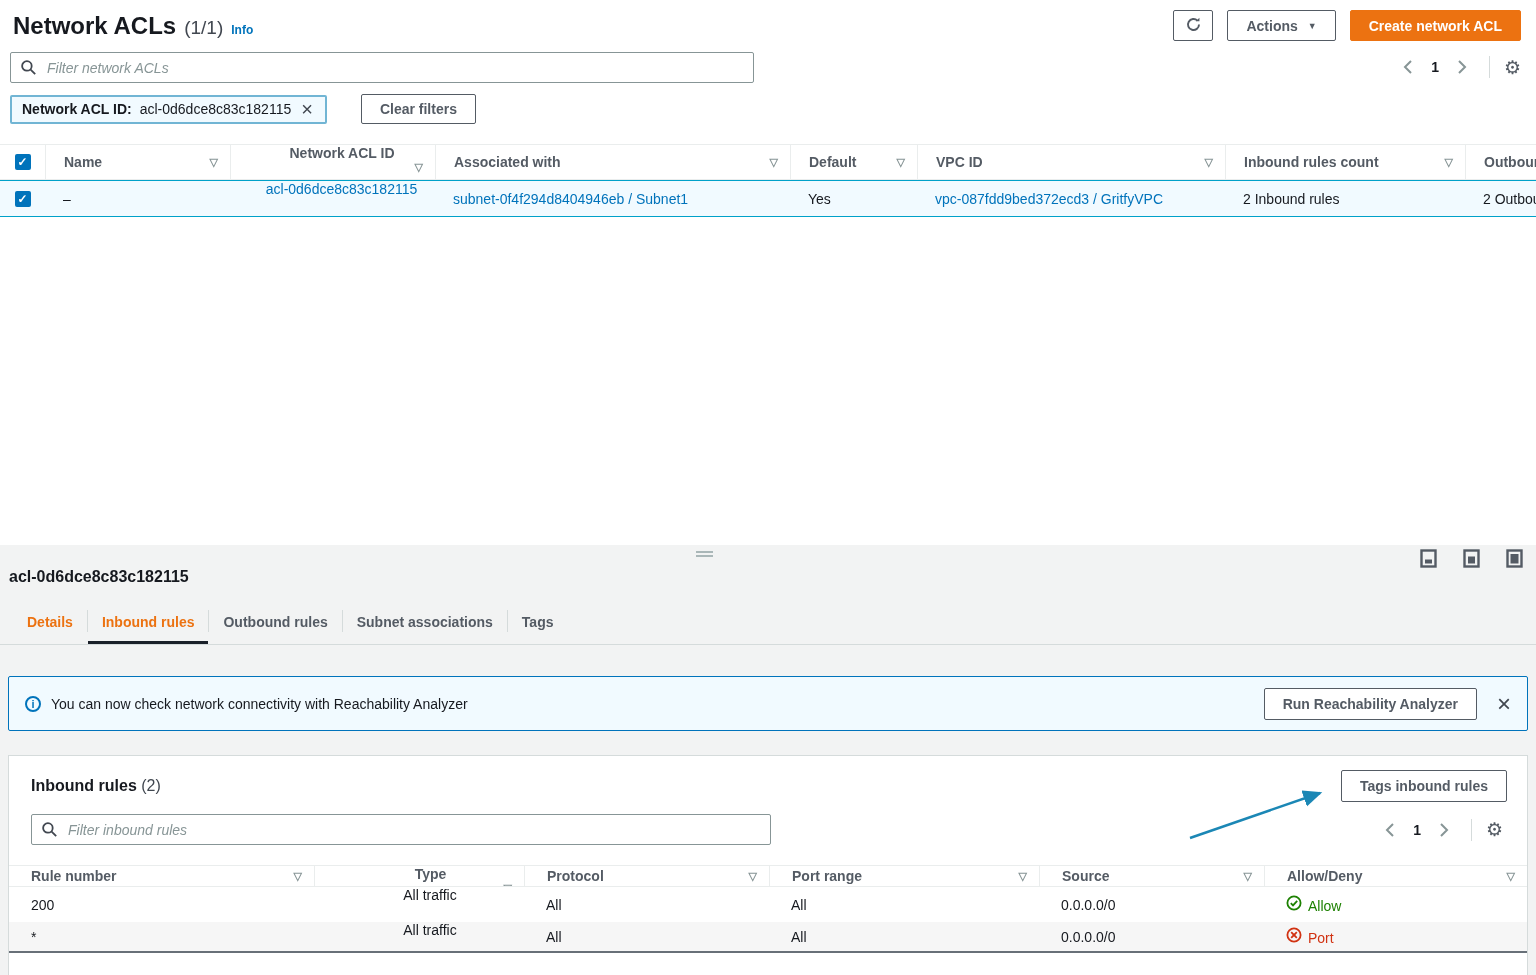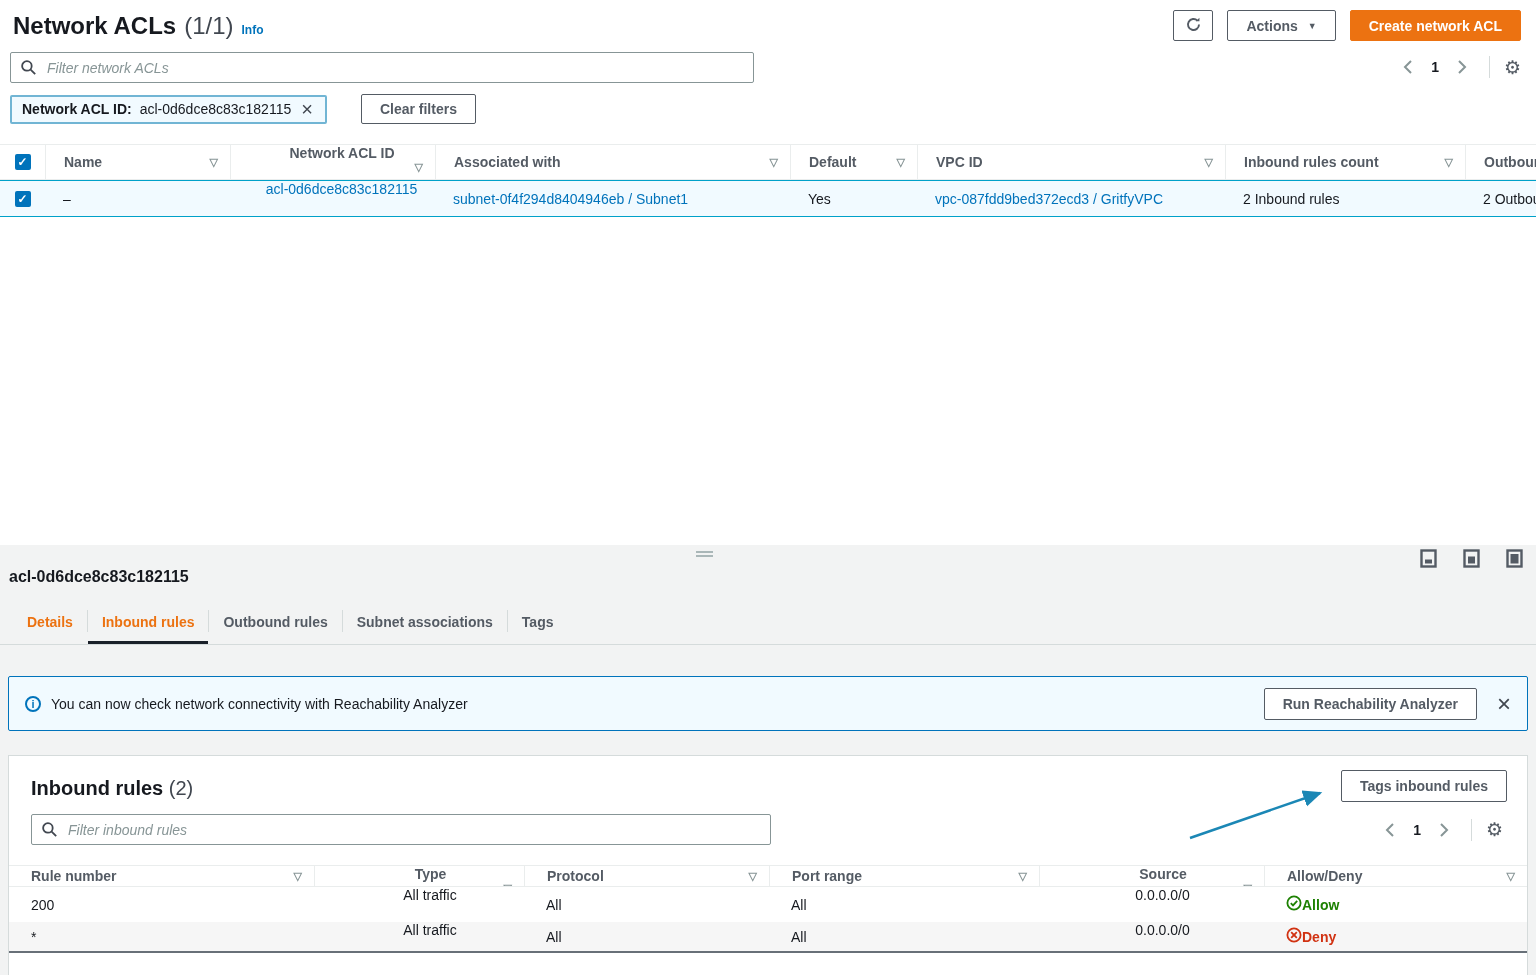--- a/index.html
+++ b/index.html
@@ -3,21 +3,21 @@
 <meta charset="utf-8">
 <style>
   * { box-sizing: border-box; }
   body { margin:0; font-family:"Liberation Sans", sans-serif; background:#fff; color:#16191f; }
   .canvas { position:relative; width:1536px; height:975px; overflow:hidden; background:#fff; }
 
   
   .top-area { position:absolute; top:0; left:0; right:0; height:545px; background:#fff; }
   .page-header { position:absolute; top:12px; left:13px; display:flex; align-items:baseline; gap:8px; }
   .page-title { font-size:24px; font-weight:700; }
-  .page-count { font-size:24px; font-weight:400; color:#414750; }
+  .page-count { font-size:19px; font-weight:400; color:#414750; }
   .info-link { font-size:12px; font-weight:700; color:#0073bb; text-decoration:none; cursor:pointer; }
 
   .top-buttons { position:absolute; top:10px; right:15px; display:flex; gap:14px; }
   .btn { display:inline-flex; align-items:center; justify-content:center; height:31px; border:1px solid #545b64;
          background:#fff; color:#545b64; font-weight:700; font-size:14px; border-radius:2px; padding:0 18px; cursor:pointer;
          font-family:"Liberation Sans", sans-serif; }
   .btn-icon { width:40px; padding:0; }
   .btn-primary { background:#ec7211; border-color:#ec7211; color:#fff; }
   .caret { font-size:9px; margin-left:10px; }
 
@@ -76,41 +76,41 @@
   .flash-banner { position:absolute; top:131px; left:8px; right:8px; height:55px; background:#f1faff;
                   border:1px solid #0073bb; border-radius:2px; display:flex; align-items:center; padding:0 16px; }
   .info-icon { width:16px; height:16px; border:2px solid #0073bb; border-radius:50%; color:#0073bb; font-weight:700;
                font-size:11px; display:flex; align-items:center; justify-content:center; flex:0 0 auto; }
   .flash-text { margin-left:10px; font-size:14px; }
   .flash-btn { margin-left:auto; height:32px; }
   .flash-close { margin-left:20px; font-size:24px; color:#414750; cursor:pointer; line-height:1; }
 
   .rules-card { position:absolute; top:210px; left:8px; right:8px; height:290px; background:#fff; border:1px solid #d5dbdb; }
   .card-head { display:flex; align-items:flex-start; justify-content:space-between; padding:14px 20px 0 22px; }
-  .card-title { font-size:20px; font-weight:700; margin-top:7px; }
+  .card-title { font-size:16px; font-weight:700; margin-top:7px; }
   .card-count { font-weight:400; color:#414750; }
   .edit-btn { height:32px; }
   .card-tools { display:flex; align-items:center; justify-content:space-between; padding:12px 24px 0 22px; }
   .card-search { position:relative; width:740px; height:31px; }
   .card-search input { width:100%; height:100%; border:1px solid #879596; border-radius:2px; padding:0 10px 0 36px;
         font-size:14px; font-style:italic; font-family:"Liberation Sans", sans-serif; outline:none; }
   .card-search input::placeholder { color:#879596; font-style:italic; }
 
   .rules-table { margin-top:20px; font-size:14px; }
   .r-head { display:flex; height:22px; align-items:center; border-top:1px solid #eaeded; border-bottom:1px solid #eaeded;
             color:#545b64; font-weight:700; }
   .r-row { display:flex; height:35px; align-items:center; background:#fff; }
   .r-row.alt { background:#f6f6f6; height:31px; }
   .r-table-end { border-bottom:2px solid #687078; }
   .rcell { display:flex; align-items:center; padding-left:22px; height:100%; overflow:hidden; white-space:nowrap; }
   .r-head .rcell { border-left:1px solid #eaeded; }
   .r-head .rcell.r0 { border-left:none; }
-  .r0 { width:305px; } .r1 { width:210px;flex-direction:column; } .r2 { width:245px; } .r3 { width:270px; } .r4 { width:225px;flex-direction:column; } .r5 { width:263px; }
-
-  .verdict { display:flex; align-items:center; font-weight:700; }
+  .r0 { width:305px; } .r1 { width:210px;flex-direction:column; } .r2 { width:245px; } .r3 { width:270px; } .r4 { width:225px; } .r5 { width:263px; }
+
+  .verdict { display:flex; align-items:flex-end; gap:6px; font-weight:400; }
   .verdict.allow { color:#1d8102; }
   .verdict.deny  { color:#d13212; }
 
   .arrow-note { position:absolute; left:1180px; top:235px; pointer-events:none; }
 </style>
 </head>
 <body>
 
 <div class="canvas">
 
@@ -363,21 +363,21 @@
           <div class="rcell r2">All</div>
           <div class="rcell r3">All</div>
           <div class="rcell r4">0.0.0.0/0</div>
           <div class="rcell r5">
             <span class="verdict deny">
               <span><svg width="16" height="16" viewBox="0 0 16 16">
                     <circle cx="8" cy="8" r="6.6" fill="none" stroke="#d13212" stroke-width="1.8"></circle>
                     <line x1="5.2" y1="5.2" x2="10.8" y2="10.8" stroke="#d13212" stroke-width="1.8"></line>
                     <line x1="10.8" y1="5.2" x2="5.2" y2="10.8" stroke="#d13212" stroke-width="1.8"></line>
                   </svg></span>
-              <span>Deny</span>
+              <span>Port</span>
             </span>
           </div>
         </div>
       </div>
     </div>
 
     <svg class="arrow-note" width="160" height="65">
       <defs>
         <marker id="ah" markerWidth="9" markerHeight="8" refX="7" refY="3.5" orient="auto">
           <path d="M0,0 L8,3.5 L0,7 z" fill="#1b87b5"></path>

